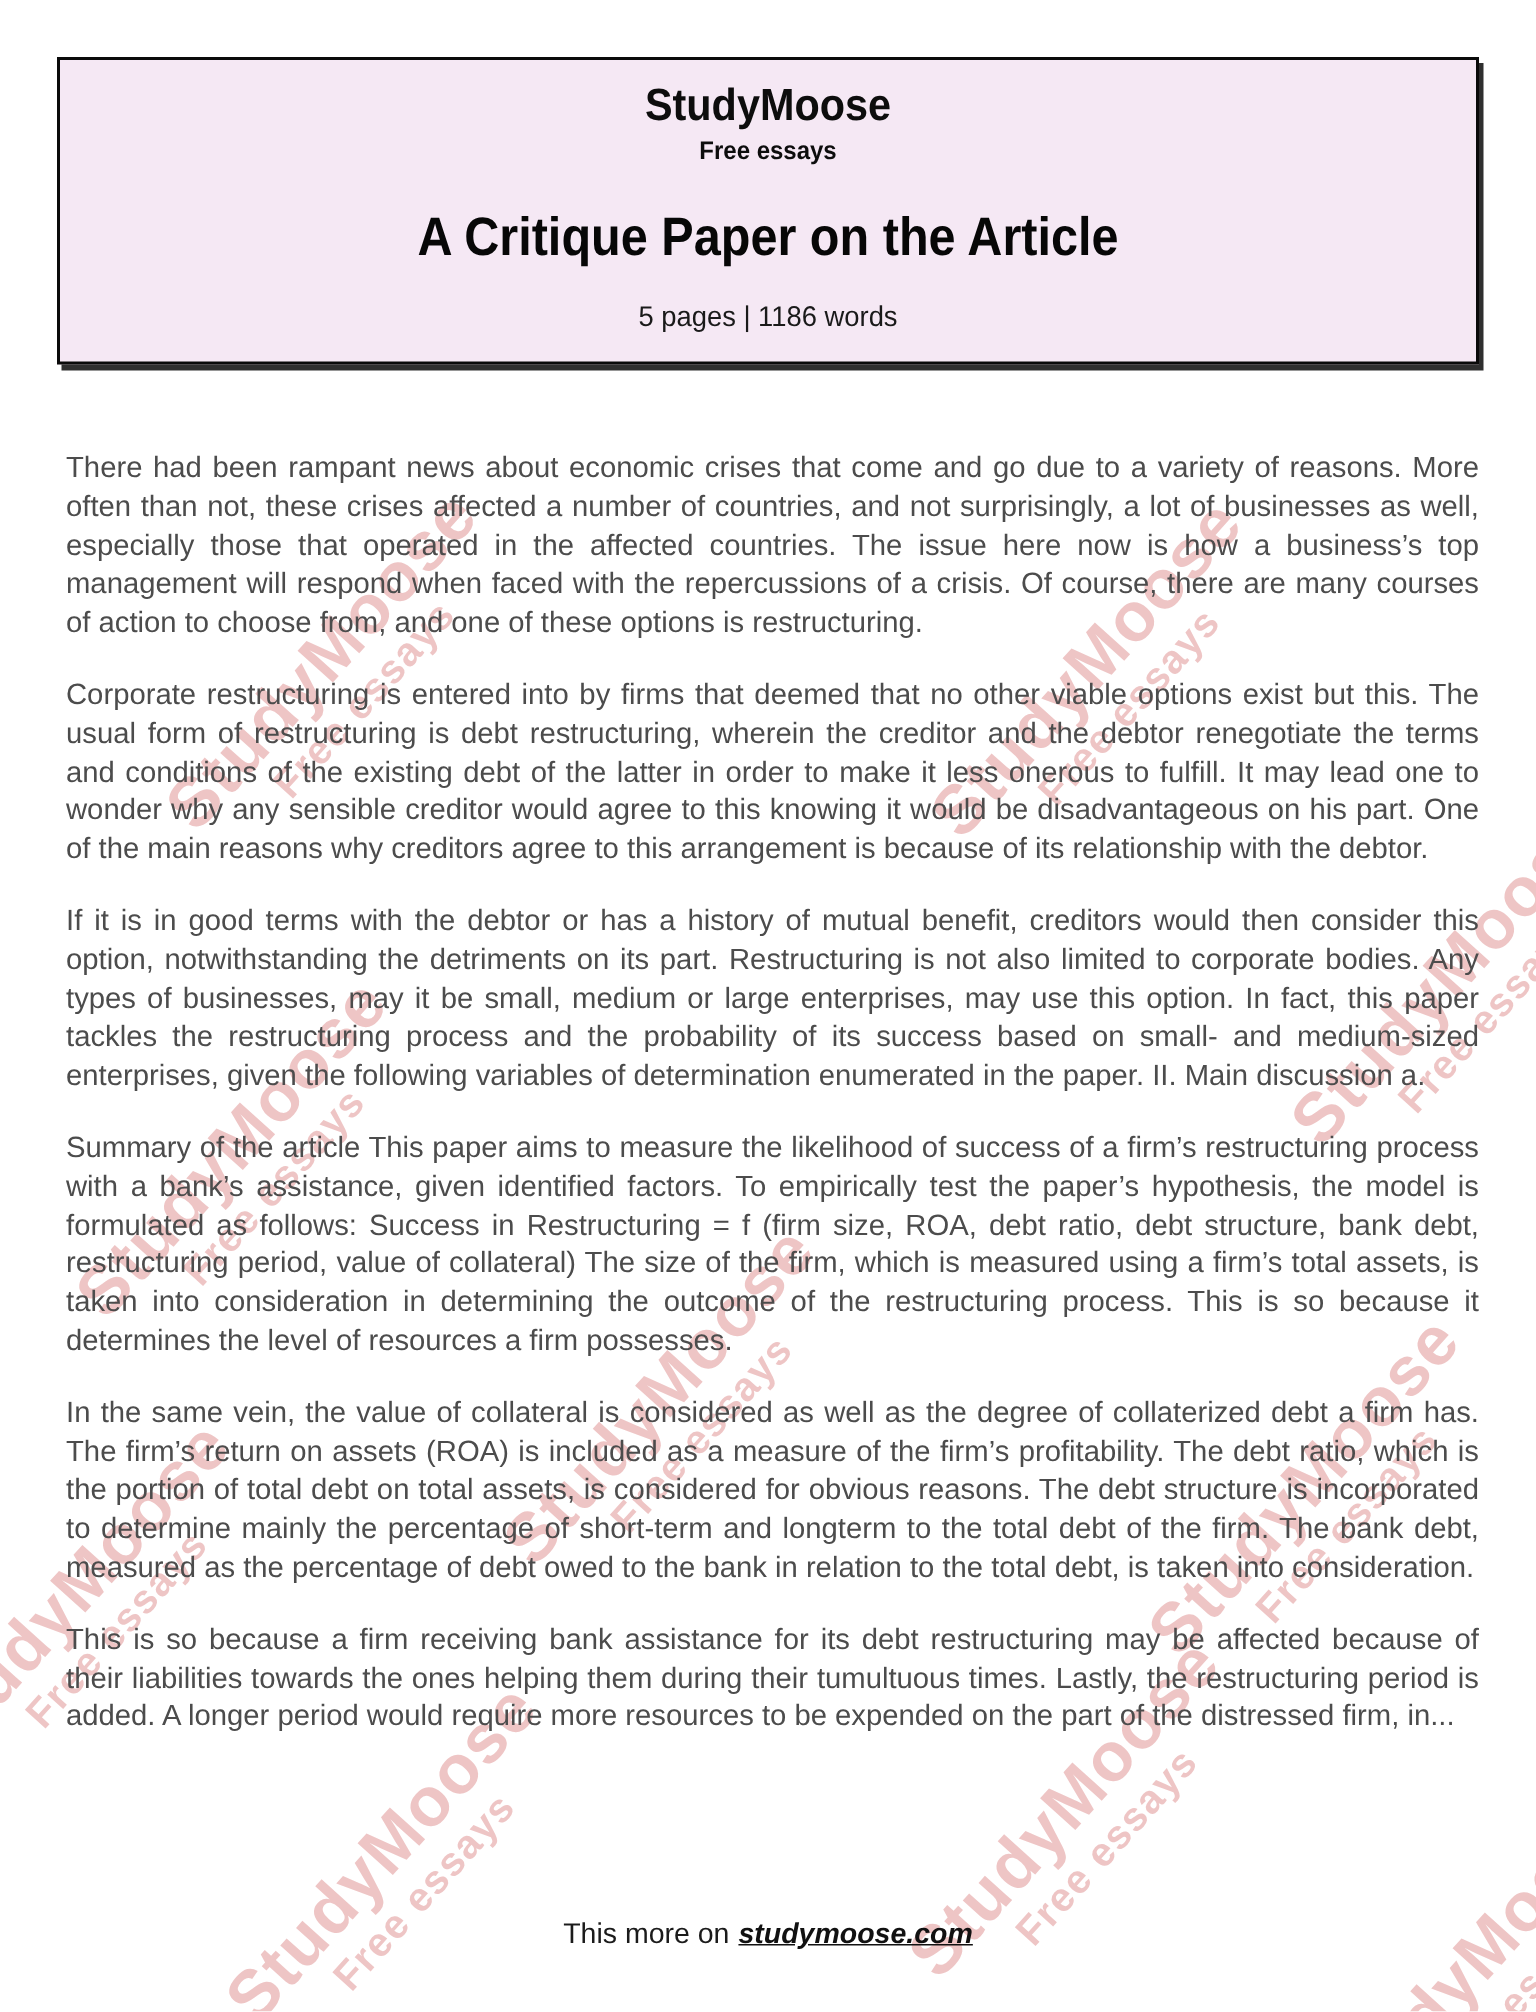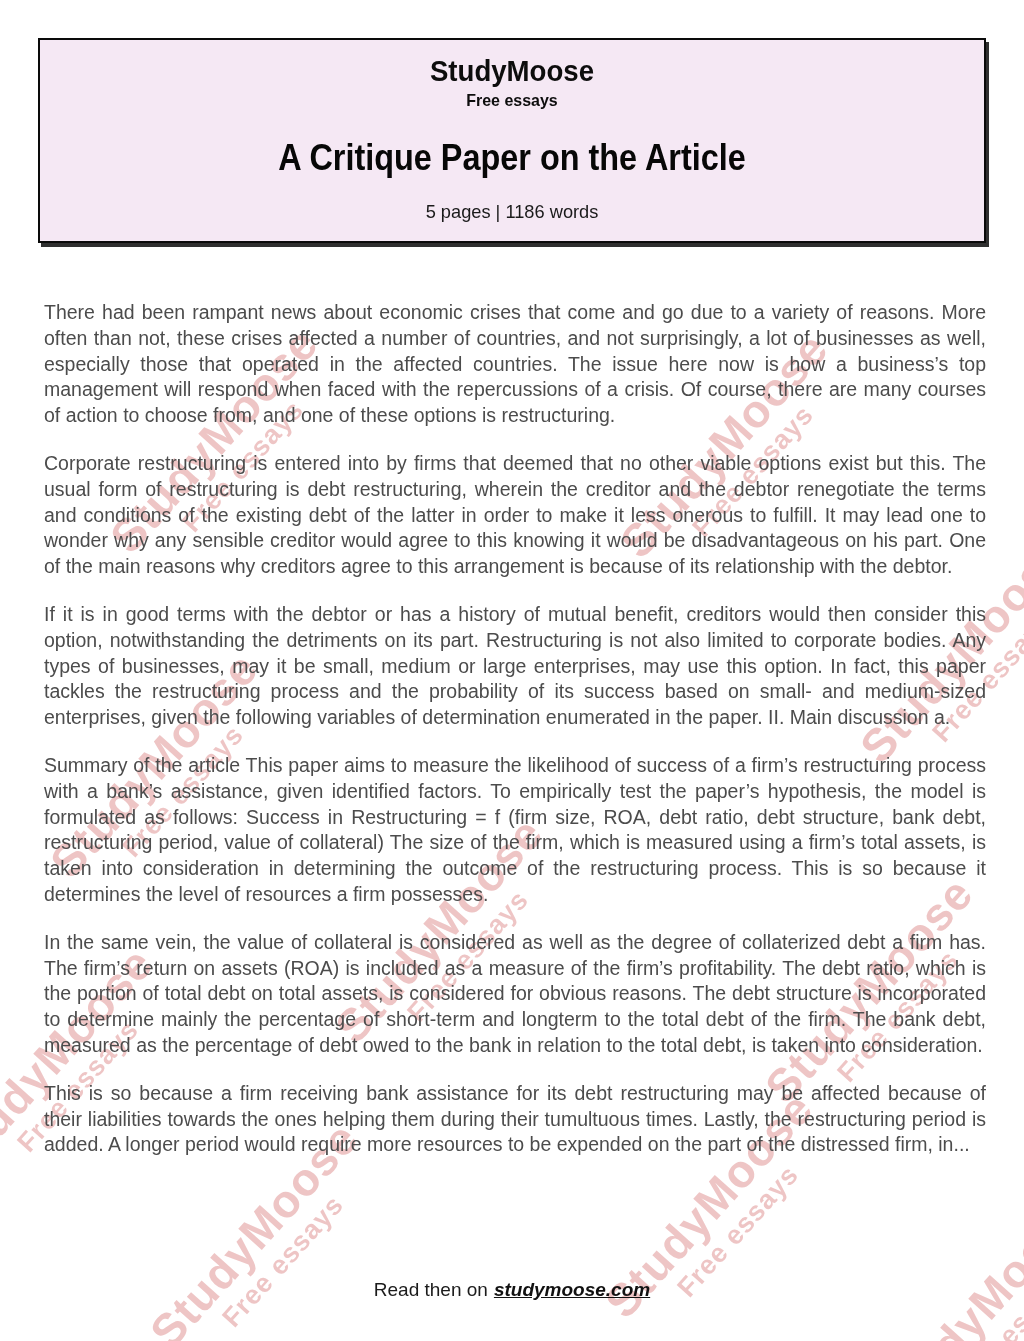--- a/index.html
+++ b/index.html
@@ -163,16 +163,16 @@
       <p>Corporate restructuring is entered into by firms that deemed that no other viable options exist but this. The usual form of restructuring is debt restructuring, wherein the creditor and the debtor renegotiate the terms and conditions of the existing debt of the latter in order to make it less onerous to fulfill. It may lead one to wonder why any sensible creditor would agree to this knowing it would be disadvantageous on his part. One of the main reasons why creditors agree to this arrangement is because of its relationship with the debtor.</p>
       <p>If it is in good terms with the debtor or has a history of mutual benefit, creditors would then consider this option, notwithstanding the detriments on its part. Restructuring is not also limited to corporate bodies. Any types of businesses, may it be small, medium or large enterprises, may use this option. In fact, this paper tackles the restructuring process and the probability of its success based on small- and medium-sized enterprises, given the following variables of determination enumerated in the paper. II. Main discussion a.</p>
       <p>Summary of the article This paper aims to measure the likelihood of success of a firm’s restructuring process with a bank’s assistance, given identified factors. To empirically test the paper’s hypothesis, the model is formulated as follows: Success in Restructuring = f (firm size, ROA, debt ratio, debt structure, bank debt, restructuring period, value of collateral) The size of the firm, which is measured using a firm’s total assets, is taken into consideration in determining the outcome of the restructuring process. This is so because it determines the level of resources a firm possesses.</p>
       <p>In the same vein, the value of collateral is considered as well as the degree of collaterized debt a firm has. The firm’s return on assets (ROA) is included as a measure of the firm’s profitability. The debt ratio, which is the portion of total debt on total assets, is considered for obvious reasons. The debt structure is incorporated to determine mainly the percentage of short-term and longterm to the total debt of the firm. The bank debt, measured as the percentage of debt owed to the bank in relation to the total debt, is taken into consideration.</p>
       <p>This is so because a firm receiving bank assistance for its debt restructuring may be affected because of their liabilities towards the ones helping them during their tumultuous times. Lastly, the restructuring period is added. A longer period would require more resources to be expended on the part of the distressed firm, in...</p>
     </main>
 
   </div>
 
   <footer class="footer">
-    <span>Read then on</span><a class="site-link">studymoose.com</a>
+    <span>This more on</span><a class="site-link">studymoose.com</a>
   </footer>
 
 </div>
 
 </body></html>

